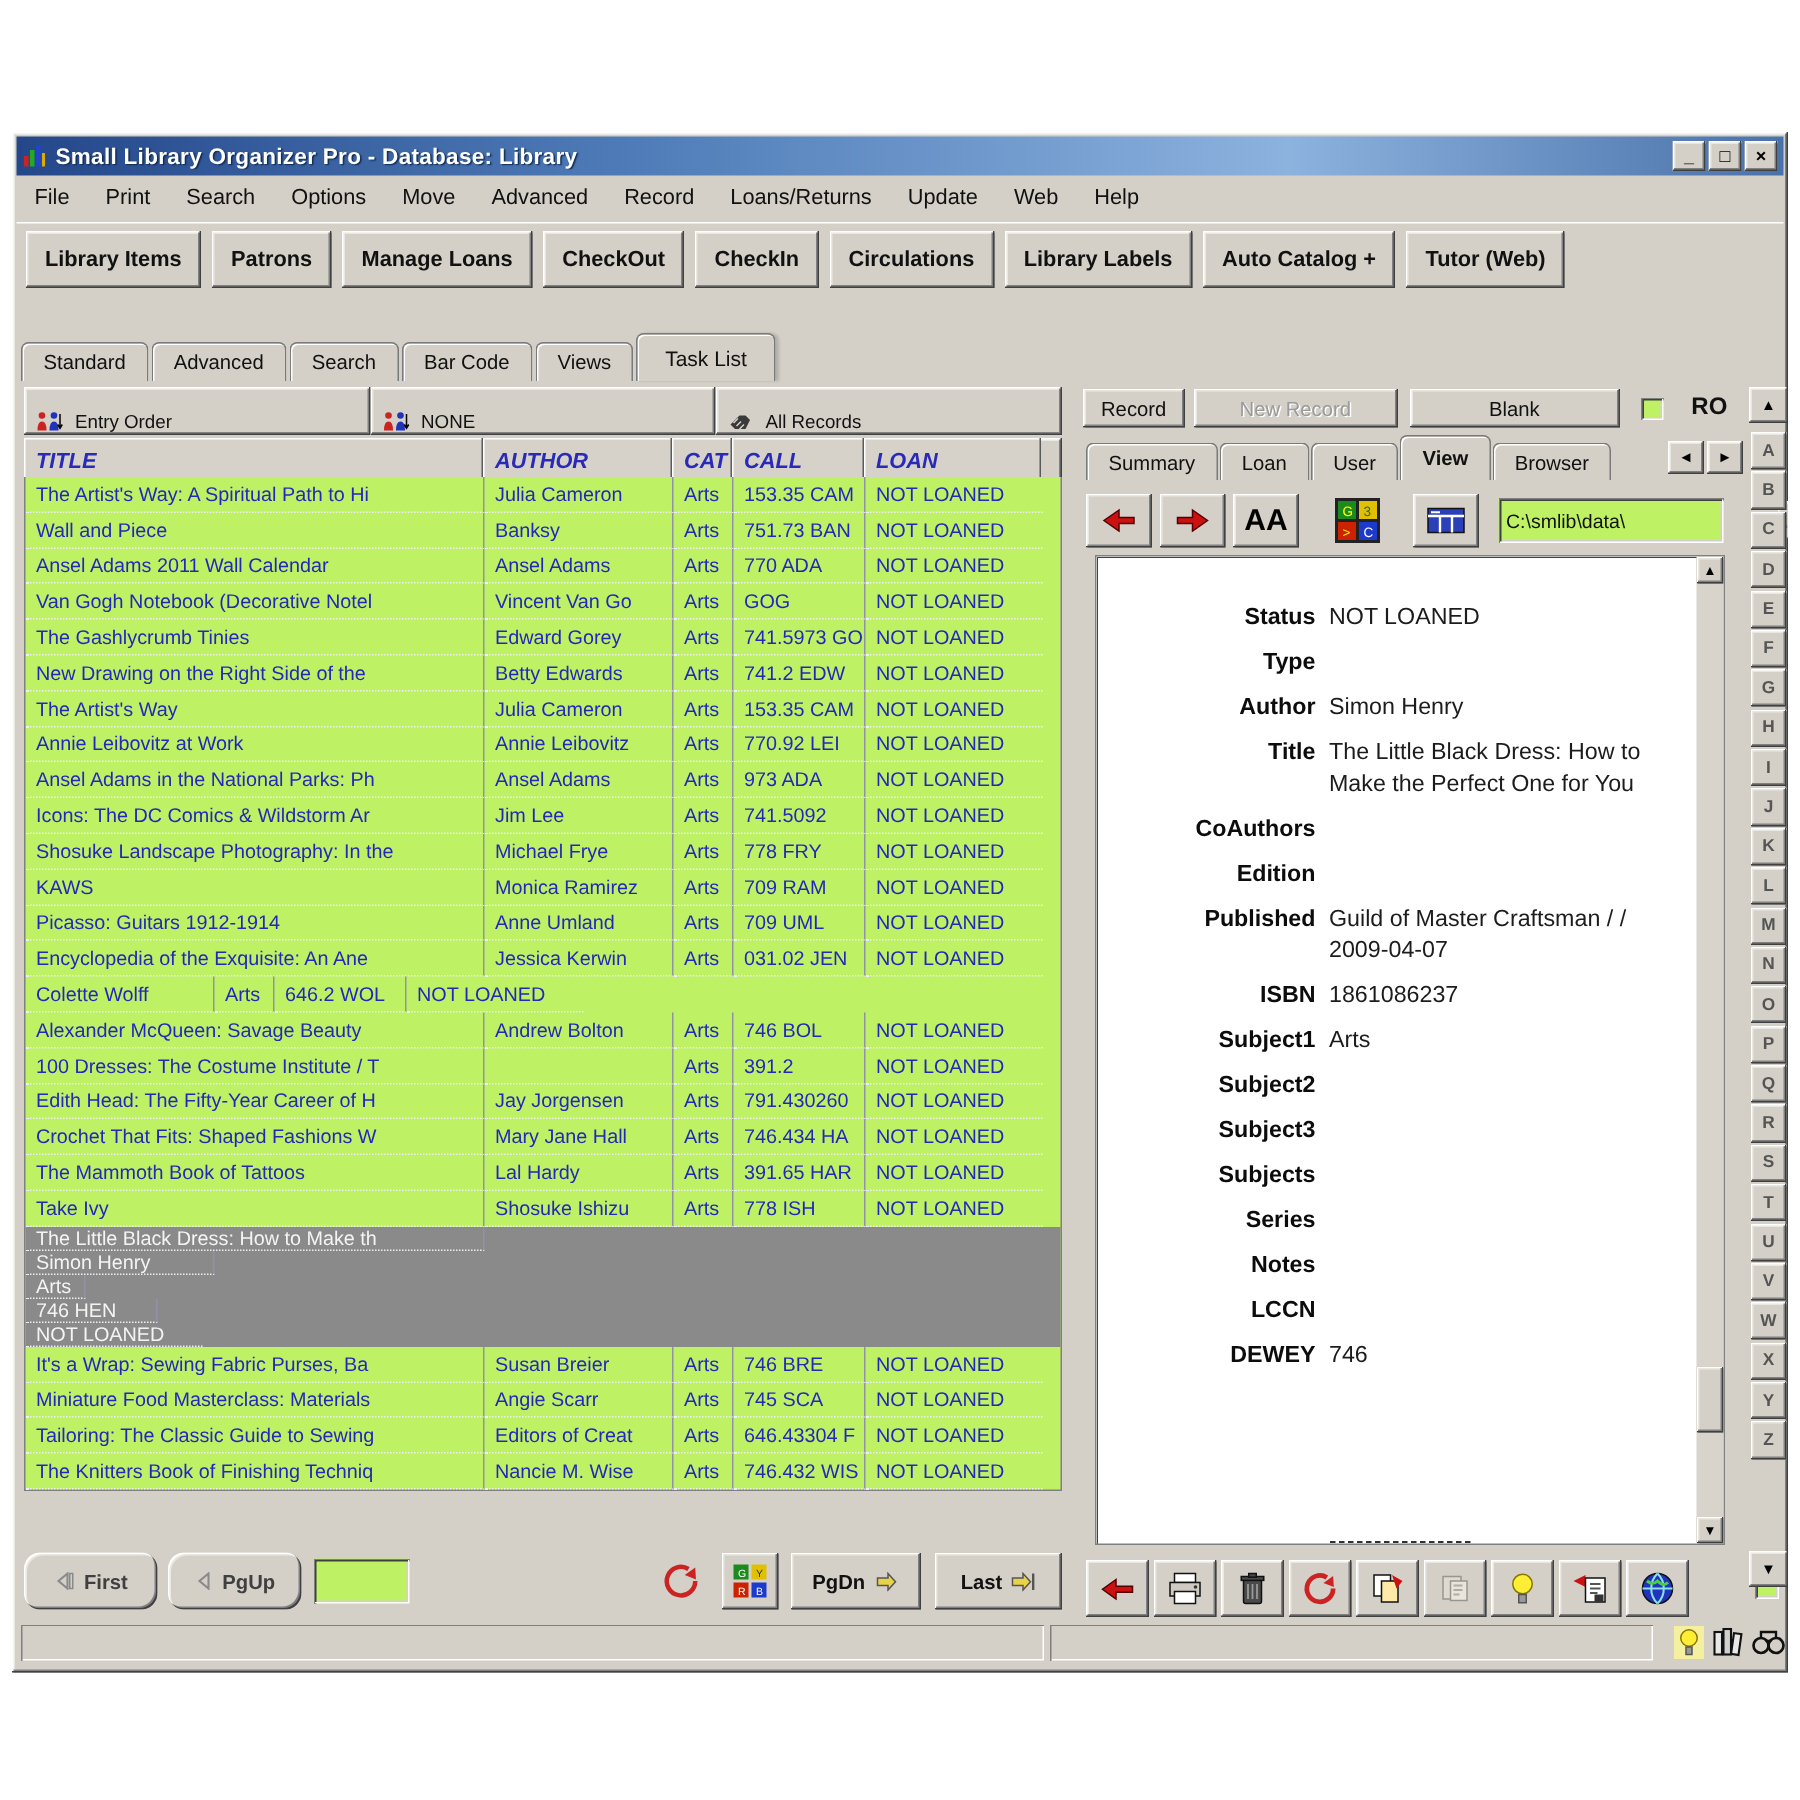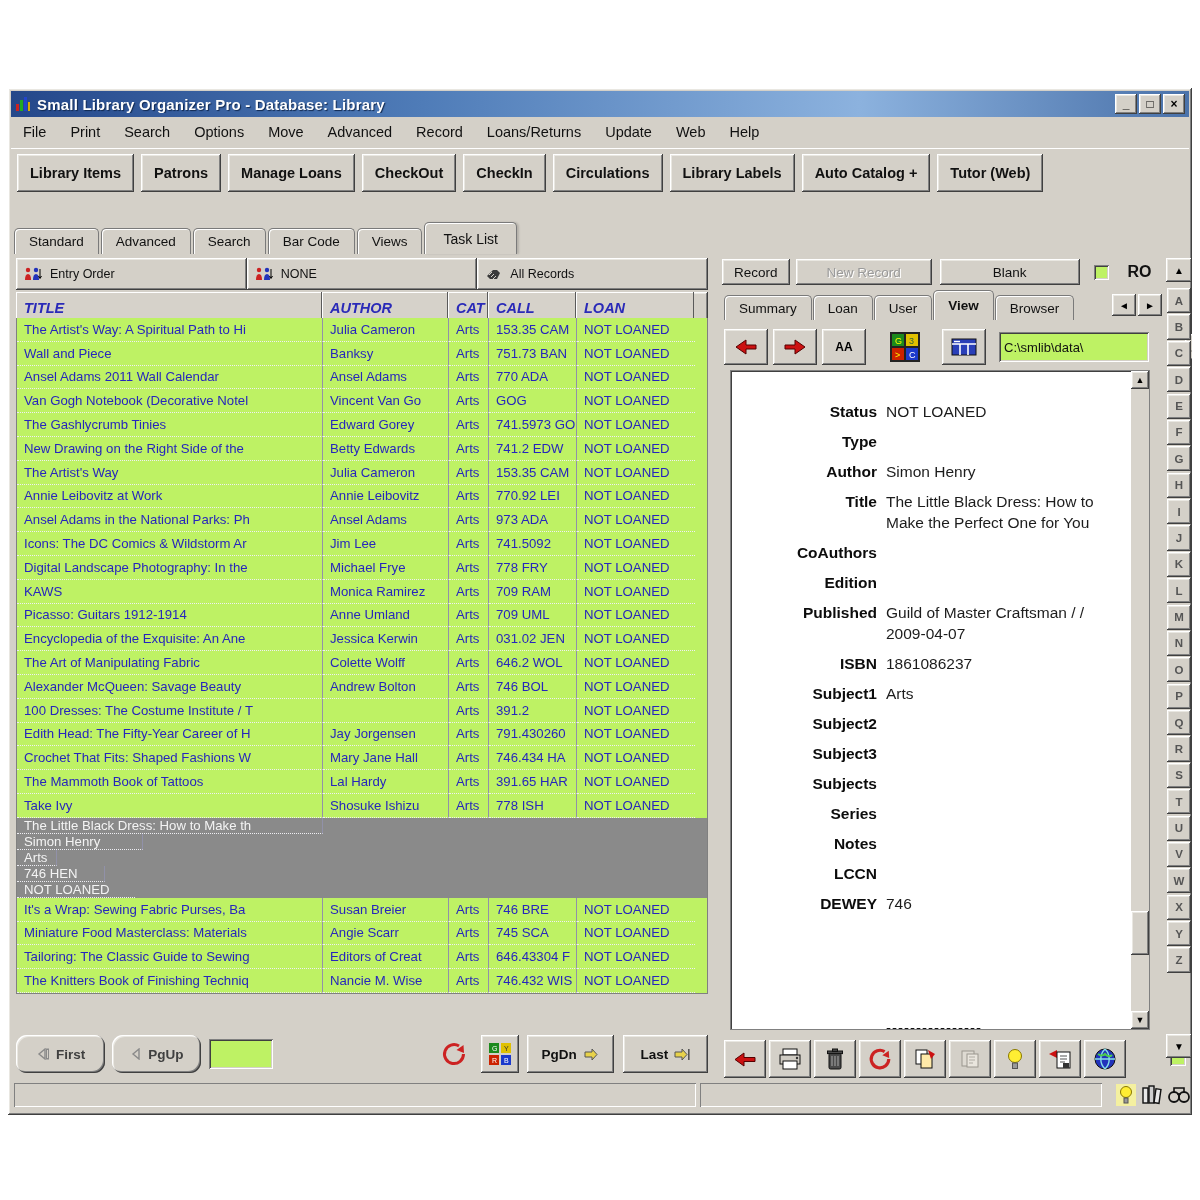--- a/index.html
+++ b/index.html
@@ -36,21 +36,21 @@
     white-space:nowrap; }
   
   .viewtabs { position:absolute; left:6px; top:134px; height:32px; display:flex; align-items:flex-end; gap:2px; }
   .tab { height:26px; padding:0 14px; font-size:13.5px; color:#111; background:#d4d0c8;
     border:1px solid #7a7a7a; border-bottom:none; border-radius:5px 5px 0 0;
     box-shadow:inset 1px 1px #ffffff; display:flex; align-items:center; }
   .viewtabs .tab.active { height:32px; font-size:14px; padding:0 18px; position:relative; z-index:3;
     box-shadow:inset 1px 1px #ffffff, 2px 0 2px rgba(0,0,0,.15); }
   
   .sortbar { position:absolute; left:8px; top:170px; width:692px; height:30px; display:flex; }
-  .sortbtn { flex:1; display:flex; align-items:center; gap:8px; padding:16px 8px;
+  .sortbtn { flex:1; display:flex; align-items:flex-start; gap:8px; padding:16px 8px;
     font-size:12.5px; color:#111; }
   .grid-wrap { position:absolute; left:8px; top:204px; width:692px; height:712px; }
   .grid-head { display:flex; height:32px; }
   .gh-cell { display:flex; align-items:center; padding:0 8px;
     font-size:14.5px; font-weight:bold; font-style:italic; color:#2a2ab8;
     background:#d6d2ca;
     box-shadow: inset -1px -1px #5a5a5a, inset 1px 1px #ffffff; }
   .grid-rows { position:absolute; left:0; top:26px; width:692px; height:676px;
     border:1px solid #808080; border-top:none; background:#bef264; display:flex; flex-direction:column; }
   .grow { display:flex; flex:1; color:#2626bc; font-size:13.2px; }
@@ -292,21 +292,21 @@
 
         <div class="grow">
           <div class="c-title">Icons: The DC Comics &amp; Wildstorm  Ar</div>
           <div class="c-author">Jim Lee</div>
           <div class="c-cat">Arts</div>
           <div class="c-call">741.5092</div>
           <div class="c-loan">NOT LOANED</div>
         </div>
 
         <div class="grow">
-          <div class="c-title">Digital Landscape Photography: In the</div>
+          <div class="c-title">Shosuke Landscape Photography: In the</div>
           <div class="c-author">Michael Frye</div>
           <div class="c-cat">Arts</div>
           <div class="c-call">778 FRY</div>
           <div class="c-loan">NOT LOANED</div>
         </div>
 
         <div class="grow">
           <div class="c-title">KAWS</div>
           <div class="c-author">Monica Ramirez</div>
           <div class="c-cat">Arts</div>
@@ -324,21 +324,20 @@
 
         <div class="grow">
           <div class="c-title">Encyclopedia of the Exquisite: An Ane</div>
           <div class="c-author">Jessica Kerwin</div>
           <div class="c-cat">Arts</div>
           <div class="c-call">031.02 JEN</div>
           <div class="c-loan">NOT LOANED</div>
         </div>
 
         <div class="grow">
-          <div class="c-title">The Art of Manipulating Fabric</div>
           <div class="c-author">Colette Wolff</div>
           <div class="c-cat">Arts</div>
           <div class="c-call">646.2 WOL</div>
           <div class="c-loan">NOT LOANED</div>
         </div>
 
         <div class="grow">
           <div class="c-title">Alexander McQueen: Savage Beauty</div>
           <div class="c-author">Andrew Bolton</div>
           <div class="c-cat">Arts</div>
@@ -545,21 +544,21 @@
           </svg>
         </span>
     </button>
     <button class="iconbtn out">
       <span>
           <svg width="24" height="16" viewBox="0 0 24 16">
             <path d="M12 1 L22 8 L12 15 V10 H2 V6 H12 Z" fill="#cc1111" stroke="#550000"></path>
           </svg>
         </span>
     </button>
-    <button class="iconbtn out" style="font-weight:bold; font-size:12px; color:#000;">
+    <button class="iconbtn out" style="font-weight:bold; font-size:20px; color:#000;">
       <span>AA</span>
     </button>
     <button class="iconbtn" style="margin-left:12px; background:transparent;">
       <span>
           <svg width="30" height="30" viewBox="0 0 30 30">
             <rect x="0" y="0" width="30" height="30" fill="#222"></rect>
             <rect x="2" y="2" width="12" height="12" fill="#1c8a1c"></rect>
             <rect x="16" y="2" width="12" height="12" fill="#e0c000"></rect>
             <rect x="2" y="16" width="12" height="12" fill="#cc2200"></rect>
             <rect x="16" y="16" width="12" height="12" fill="#1c3acc"></rect>

